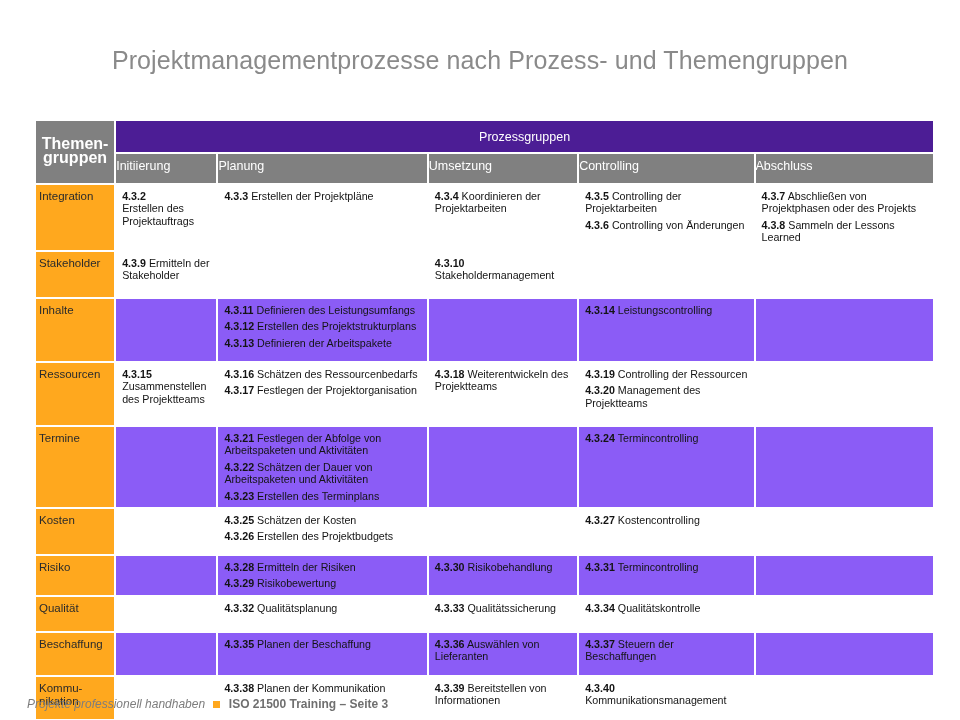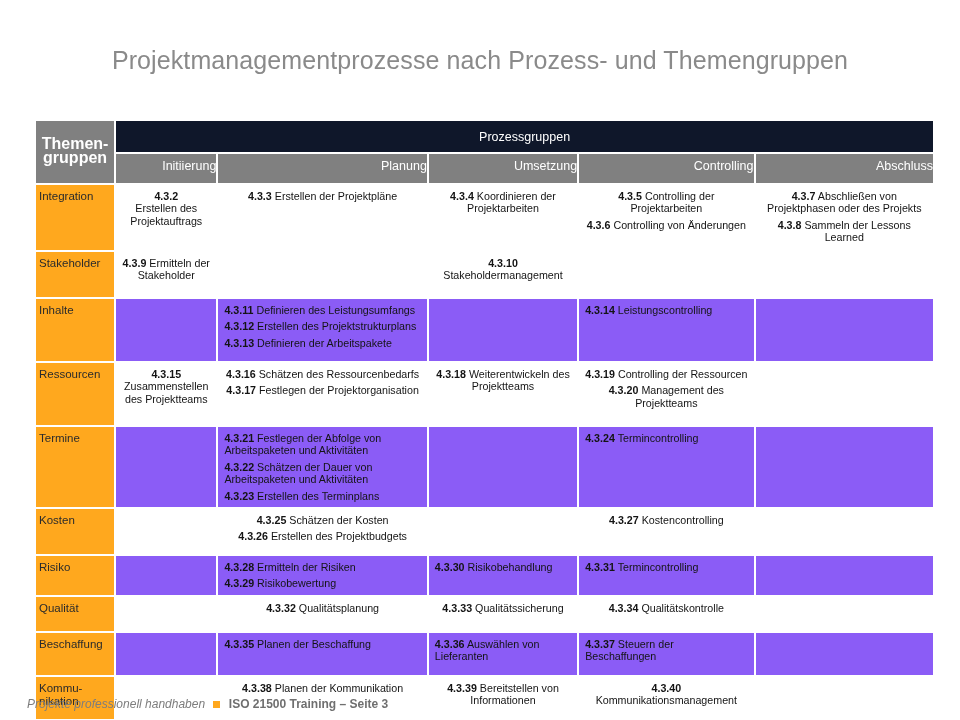--- a/index.html
+++ b/index.html
@@ -60,34 +60,34 @@
     background: #808080;
     color: #ffffff;
     font-size: 16px;
     font-weight: bold;
     text-align: center;
     vertical-align: middle !important;
     line-height: 14px;
     padding: 4px 3px 6px 3px !important;
   }
   .hdr-group-title {
-    background: #0f172a;
+    background: #4c1d95;
     color: #ffffff;
     font-size: 12.5px;
     font-weight: normal;
     text-align: center;
     padding: 9px 0 0 0 !important;
     height: 22px;
   }
   .hdr-col {
     background: #808080;
     color: #ffffff;
     font-size: 12.5px;
     font-weight: normal;
-    text-align: right;
+    text-align: left;
     vertical-align: middle !important;
     height: 24px;
     padding-bottom: 5px !important;
   }
 
   
   .theme-cell {
     background: #FFA81E;
     color: #2b2b2b;
     font-size: 11.5px;
@@ -96,21 +96,21 @@
     padding: 5px 6px 4px 3px !important;
   }
 
   
   .cell {
     font-size: 10.7px;
     color: #141414;
     line-height: 12.4px;
     padding: 5px 6px 5px 6px !important;
   }
-  .cell.bg-white { background: #ffffff; text-align: center; }
+  .cell.bg-white { background: #ffffff; }
   .cell.bg-gray  { background: #8b5cf6; }
 
   .entry { margin: 0 0 4px 0; }
   .entry:last-child { margin-bottom: 0; }
   .entry .no {
     font-weight: bold;
   }
 
   
   #footer {

